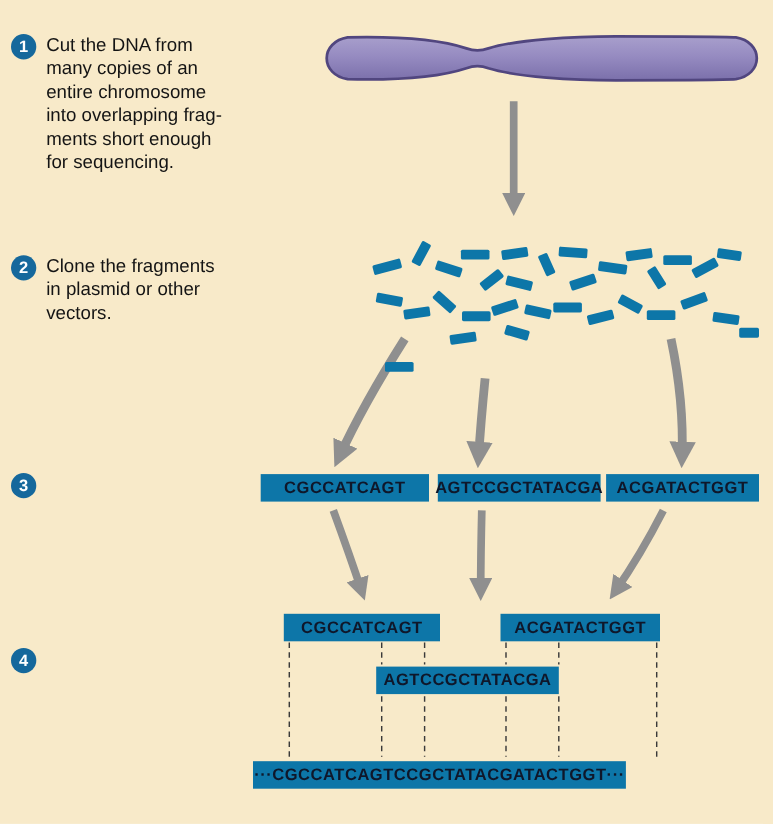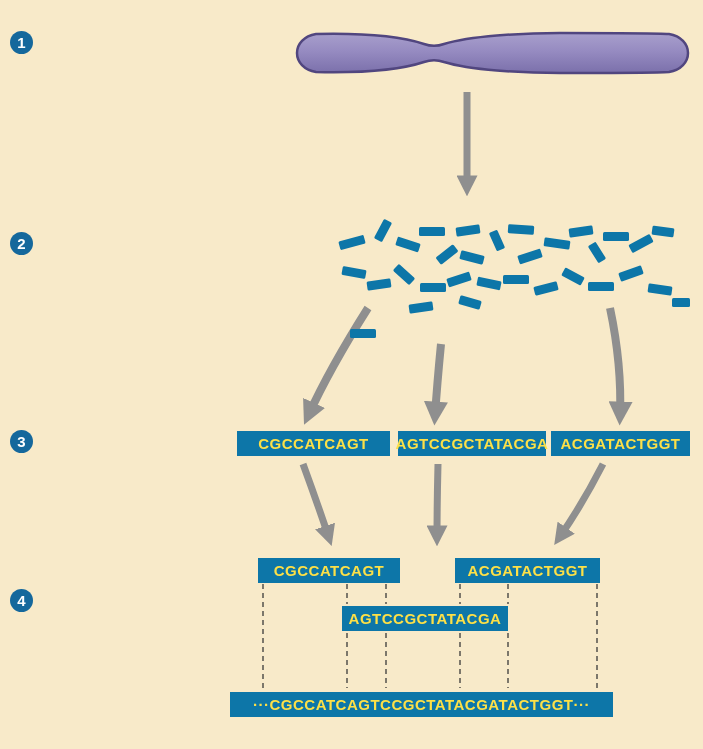--- a/index.html
+++ b/index.html
@@ -10,21 +10,21 @@
   }
   .overlay{position:absolute;left:0;top:0;width:703px;height:749px;pointer-events:none;}
   .step{position:absolute;left:10px;display:flex;gap:9px;align-items:flex-start;width:220px;}
   .stepnum{
     flex:0 0 auto;width:23px;height:23px;border-radius:50%;
     background:#15689c;color:#fff;font-weight:bold;font-size:15px;
     display:flex;align-items:center;justify-content:center;margin-top:1px;
   }
   .steptext{font-size:17px;line-height:1.26;color:#141414;white-space:pre-line;}
   .seqbox{
-    position:absolute;height:25px;background:#0d76a8;color:#fde047;
+    position:absolute;height:25px;background:#0d76a8;color:#0f172a;
     font-weight:bold;font-size:15px;letter-spacing:.5px;
     display:flex;align-items:center;justify-content:center;
   }
   .frag{position:absolute;height:9px;border-radius:1.5px;}
 </style>
 </head>
 <body>
 
 <div class="canvas">
 
@@ -108,34 +108,43 @@
       <div class="frag" style="left: 619px; top: 268.5px; width: 24px; transform: rotate(-20deg); background: rgb(13, 118, 168);"></div>
       <div class="frag" style="left: 648px; top: 284.5px; width: 24px; transform: rotate(8deg); background: rgb(13, 118, 168);"></div>
       <div class="frag" style="left: 672px; top: 297.5px; width: 18px; transform: rotate(0deg); background: rgb(13, 118, 168);"></div>
       <div class="frag" style="left: 409px; top: 302.5px; width: 24px; transform: rotate(-8deg); background: rgb(13, 118, 168);"></div>
       <div class="frag" style="left: 459px; top: 297.5px; width: 22px; transform: rotate(16deg); background: rgb(13, 118, 168);"></div>
       <div class="frag" style="left: 350px; top: 328.5px; width: 26px; transform: rotate(0deg); background: rgb(13, 118, 168);"></div>
     </div>
 
   <div class="step" style="top:30px">
     <span class="stepnum">1</span>
+    <span class="steptext">Cut the DNA from
+many copies of an
+entire chromosome
+into overlapping frag-
+ments short enough
+for sequencing.</span>
   </div>
   <div class="step" style="top:231px">
     <span class="stepnum">2</span>
+    <span class="steptext">Clone the fragments
+in plasmid or other
+vectors.</span>
   </div>
   <div class="step" style="top:429px">
     <span class="stepnum">3</span>
   </div>
   <div class="step" style="top:588px">
     <span class="stepnum">4</span>
   </div>
 
   <div class="seqbox" style="left:237px;top:431px;width:153px">CGCCATCAGT</div>
   <div class="seqbox" style="left:398px;top:431px;width:148px">AGTCCGCTATACGA</div>
   <div class="seqbox" style="left:551px;top:431px;width:139px">ACGATACTGGT</div>
 
   <div class="seqbox" style="left:258px;top:558px;width:142px">CGCCATCAGT</div>
   <div class="seqbox" style="left:455px;top:558px;width:145px">ACGATACTGGT</div>
   <div class="seqbox" style="left:342px;top:606px;width:166px">AGTCCGCTATACGA</div>
 
-  <div class="seqbox" style="left:230px;top:692px;width:383px">···CGCCATCAGTCCGCTATACGATACTGGT···</div>
+  <div class="seqbox" style="left:230px;top:692px;width:339px">···CGCCATCAGTCCGCTATACGATACTGGT···</div>
 
 </div>
 
 </body></html>

